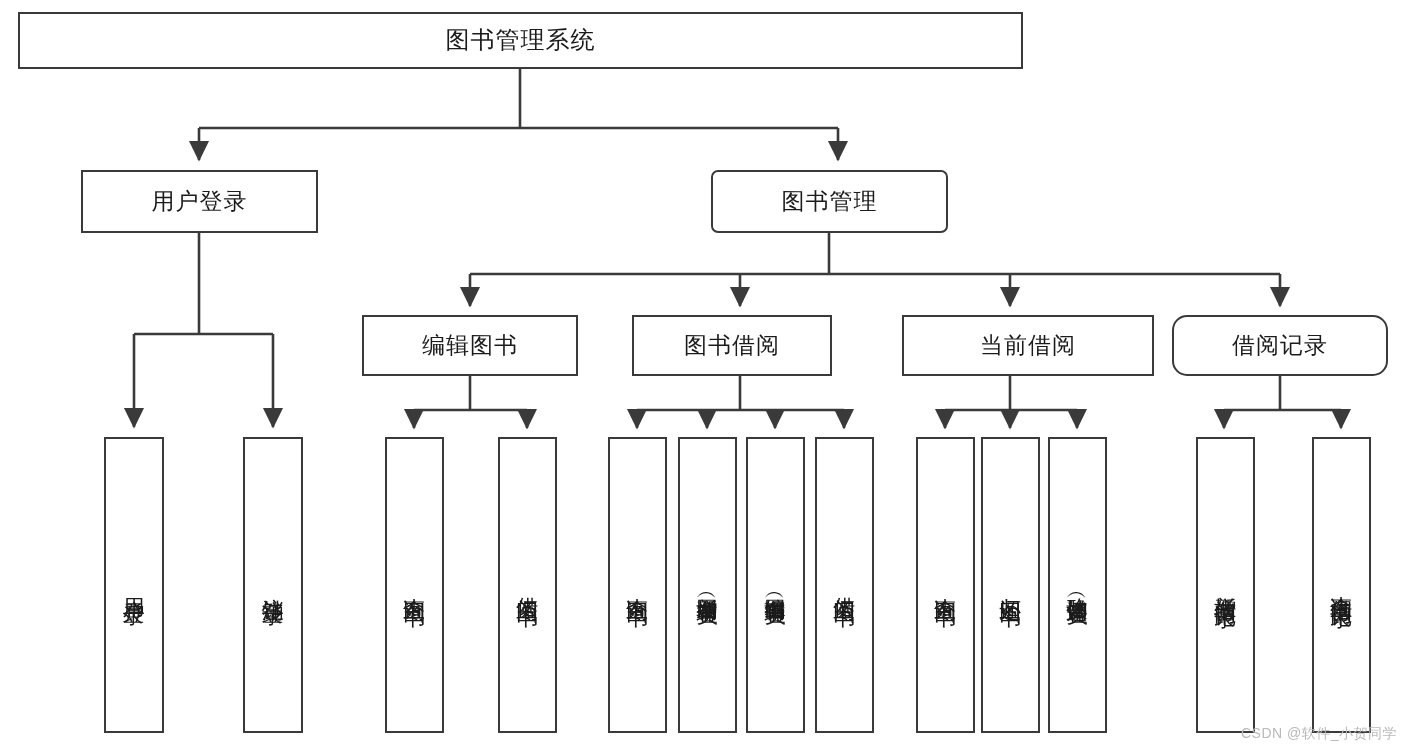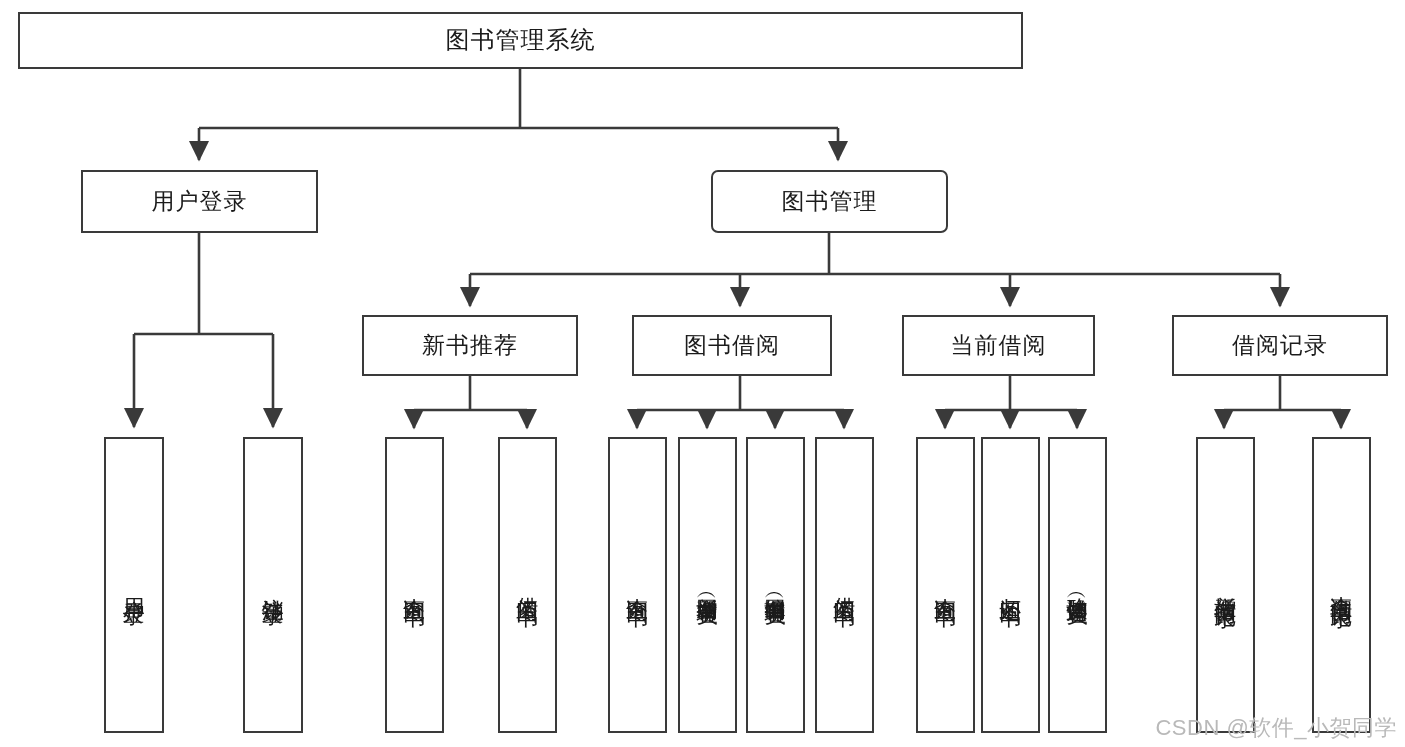--- a/index.html
+++ b/index.html
@@ -44,21 +44,21 @@
     font-size:22px;
     line-height:1.16;
     letter-spacing:2.5px;
     white-space:nowrap;
   }
   .v-node.tight .lbl{font-size:21px;letter-spacing:1px;line-height:1.1;}
 
   #watermark{
     position:absolute;
     right:8px;bottom:4px;
-    font-size:22px;
+    font-size:14px;
     color:#b9b9b9;
     letter-spacing:0.5px;
     white-space:nowrap;
     pointer-events:none;
   }
 </style>
 </head>
 <body>
 
 <div id="stage">
@@ -119,32 +119,32 @@
 
   <div class="node h-node" style="left:81px;top:170px;width:237px;height:63px;">
     <span class="lbl">用户登录</span>
   </div>
 
   <div class="node h-node" style="left:711px;top:170px;width:237px;height:63px;border-radius:7px;">
     <span class="lbl">图书管理</span>
   </div>
 
   <div class="node h-node" style="left:362px;top:315px;width:216px;height:61px;">
-    <span class="lbl">新书推荐</span>
+    <span class="lbl">编辑图书</span>
   </div>
 
   <div class="node h-node" style="left:632px;top:315px;width:200px;height:61px;">
     <span class="lbl">图书借阅</span>
   </div>
 
-  <div class="node h-node" style="left:902px;top:315px;width:193px;height:61px;">
+  <div class="node h-node" style="left:902px;top:315px;width:252px;height:61px;">
     <span class="lbl">当前借阅</span>
   </div>
 
-  <div class="node h-node" style="left:1172px;top:315px;width:216px;height:61px;">
+  <div class="node h-node" style="left:1172px;top:315px;width:216px;height:61px;border-radius:15px;">
     <span class="lbl">借阅记录</span>
   </div>
 
   <div class="node v-node" style="left:104px;top:437px;width:60px;height:296px;">
     <span class="lbl">用户登录</span>
   </div>
 
   <div class="node v-node" style="left:243px;top:437px;width:60px;height:296px;">
     <span class="lbl">注销登录</span>
   </div>

